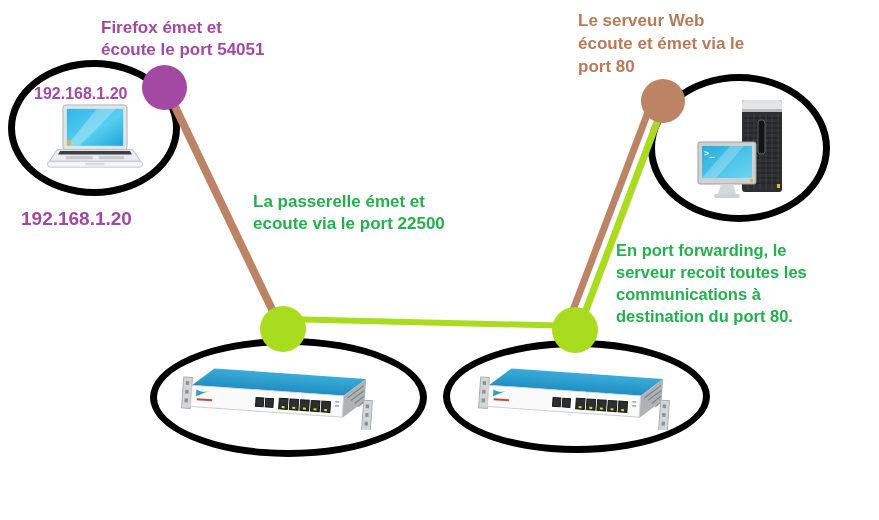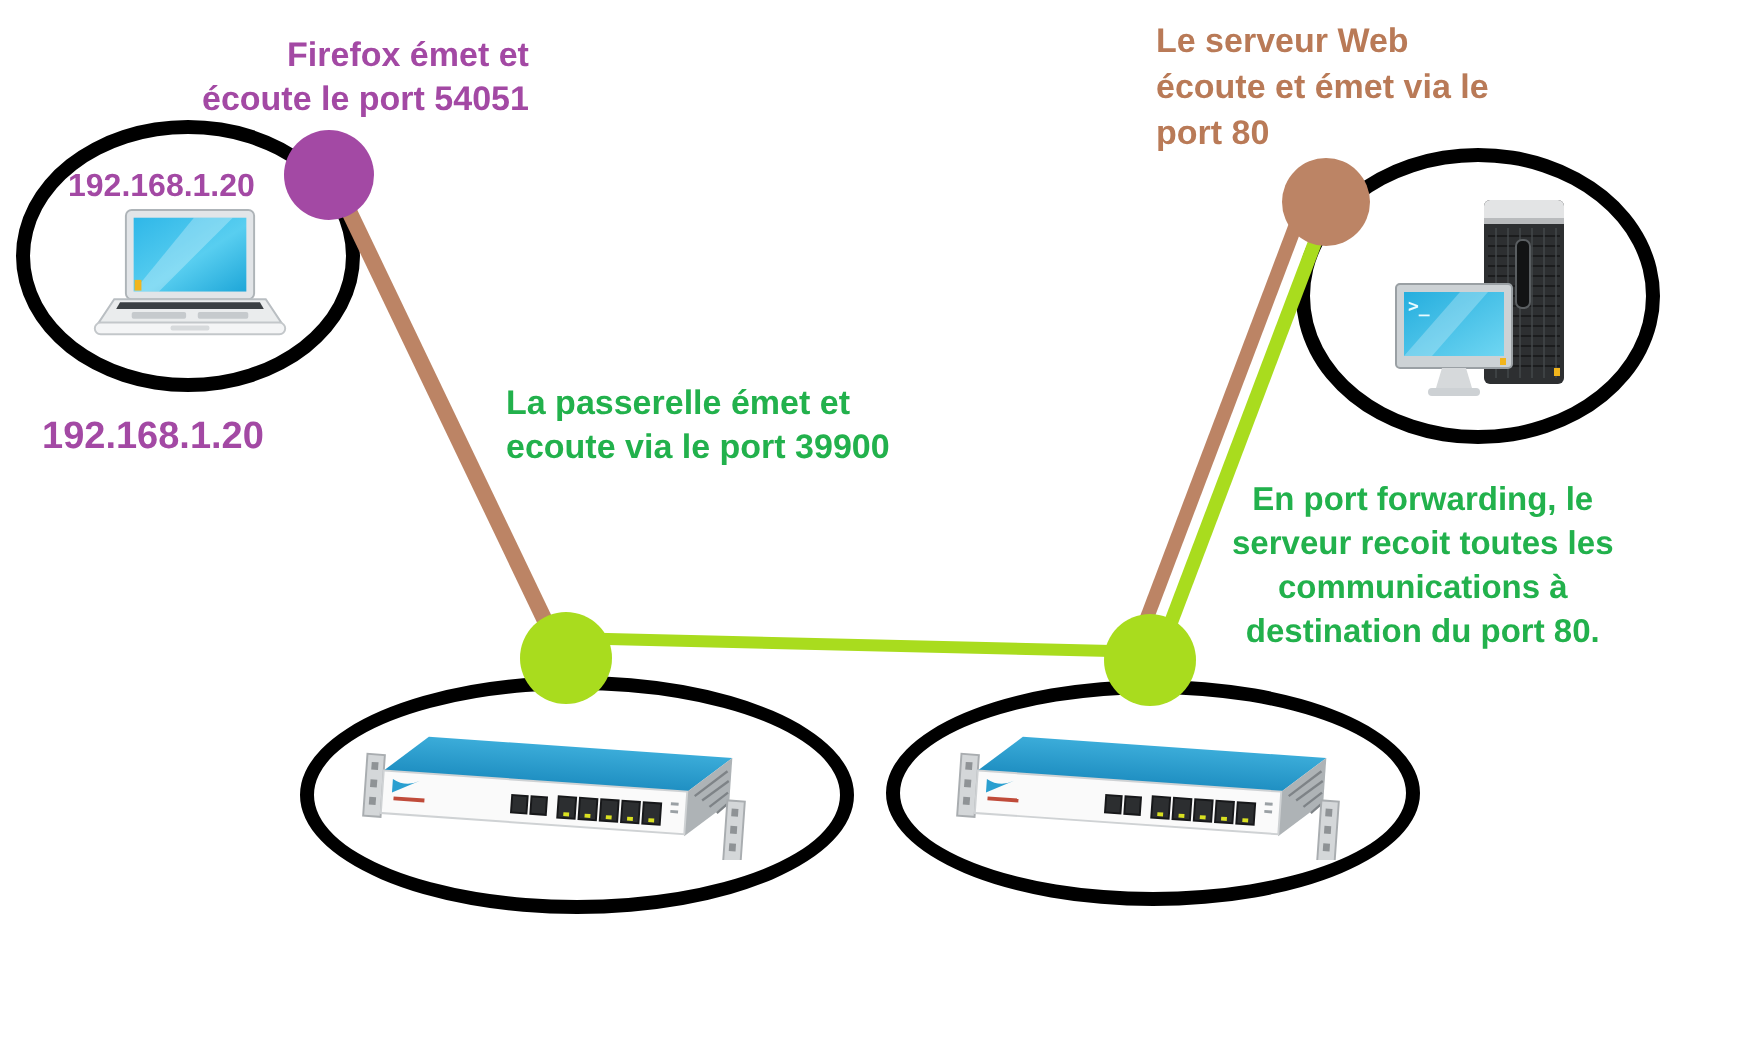--- a/index.html
+++ b/index.html
@@ -193,28 +193,28 @@
     <line x1="283" y1="319" x2="577" y2="326" stroke="#A9DC1E" stroke-width="6"></line>
     <line x1="653" y1="99" x2="567" y2="326" stroke="#BC8465" stroke-width="7"></line>
     <line x1="664" y1="104" x2="578" y2="331" stroke="#A9DC1E" stroke-width="7"></line>
   </svg>
 
   <div class="dot purple" style="left:142px;top:65px;width:45px;height:45px;"></div>
   <div class="dot brown" style="left:641px;top:79px;width:44px;height:44px;"></div>
   <div class="dot lime" style="left:260px;top:306px;width:46px;height:46px;"></div>
   <div class="dot lime" style="left:552px;top:307px;width:46px;height:46px;"></div>
 
-  <div class="annot c-purple" style="left:101px;top:17px;text-align:right;">Firefox émet et
+  <div class="annot c-purple" style="left:101px;top:17px;">Firefox émet et
 écoute le port 54051</div>
   <div class="annot c-brown" style="left:578px;top:9px;line-height:23px;">Le serveur Web
 écoute et émet via le
 port 80</div>
   <div class="annot c-green" style="left:253px;top:191px;">La passerelle émet et
-ecoute via le port 39900</div>
-  <div class="annot c-green" style="left:616px;top:239px;font-size:16.5px;text-align:center;">En port forwarding, le
+ecoute via le port 22500</div>
+  <div class="annot c-green" style="left:616px;top:239px;font-size:16.5px;">En port forwarding, le
 serveur recoit toutes les
 communications à
 destination du port 80.</div>
 
   <div class="iplabel c-purple" style="left:34px;top:85px;font-size:16px;">192.168.1.20</div>
   <div class="iplabel c-purple" style="left:21px;top:208px;">192.168.1.20</div>
 
 
 
 </div>

